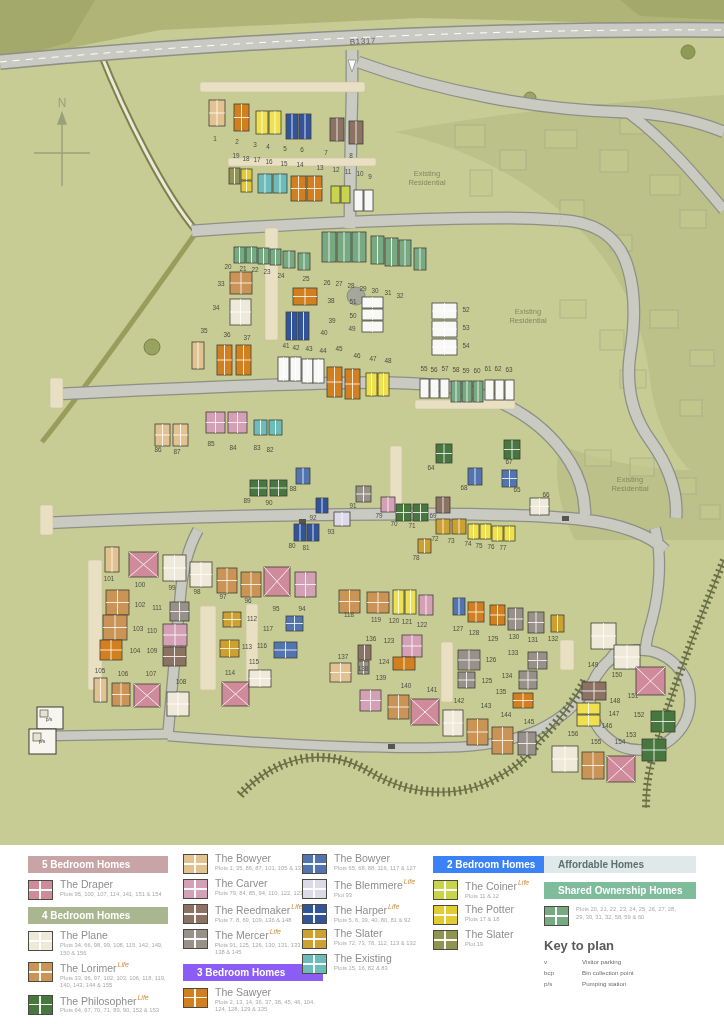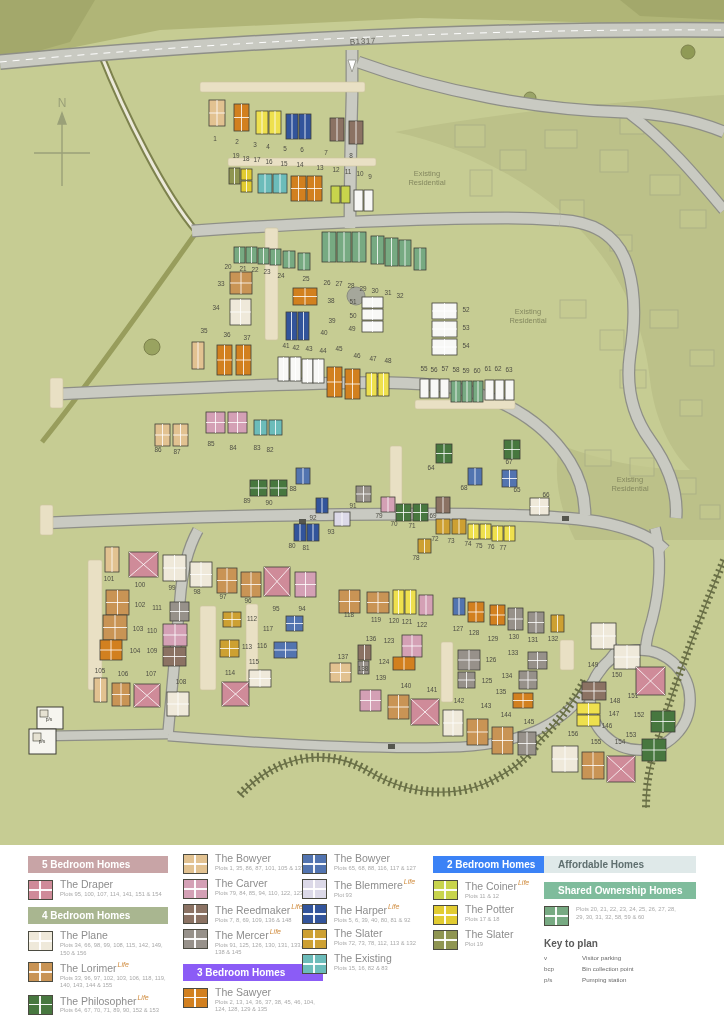--- a/index.html
+++ b/index.html
@@ -17,21 +17,21 @@
   .lcol{position:absolute;top:8px;display:flex;flex-direction:column;}
   .lheader{color:#fff;font-weight:bold;font-size:10px;padding:3px 14px;margin:3px 0 6px 0;white-space:nowrap;}
   .litem{display:flex;gap:7px;margin-bottom:4px;align-items:flex-start;}
   .licon{width:23px;height:18px;border:1.3px solid #4b4b41;flex:none;margin-top:1px;position:relative;background:#fff;}
   .licon::before{content:"";position:absolute;left:0;right:0;top:8px;height:1.5px;background:rgba(255,255,255,.95);}
   .licon::after{content:"";position:absolute;top:0;bottom:0;left:10px;width:1.5px;background:rgba(255,255,255,.95);}
   .ltext{display:flex;flex-direction:column;}
   .lname{font-size:10.5px;color:#8d8d8d;line-height:1.05;white-space:nowrap;}
   .lsuffix{font-size:7px;color:#d08c3e;font-style:italic;vertical-align:super;margin-left:1px;}
   .lplots{font-size:5.8px;color:#a9a9a9;line-height:1.3;max-width:108px;margin-top:1px;}
-  .keytitle{font-size:10px;font-weight:bold;color:#5a5a5a;margin:8px 0 5px 0;}
+  .keytitle{font-size:13px;font-weight:bold;color:#5a5a5a;margin:8px 0 5px 0;}
   .keyrow{display:flex;margin-bottom:4px;}
   .keyabbr{width:38px;font-size:6.2px;color:#6a6a6a;flex:none;}
   .keydesc{font-size:6.2px;color:#6a6a6a;}
 </style>
 </head>
 <body>
 
 <div id="stage">
 
   <div id="map-wrap">

